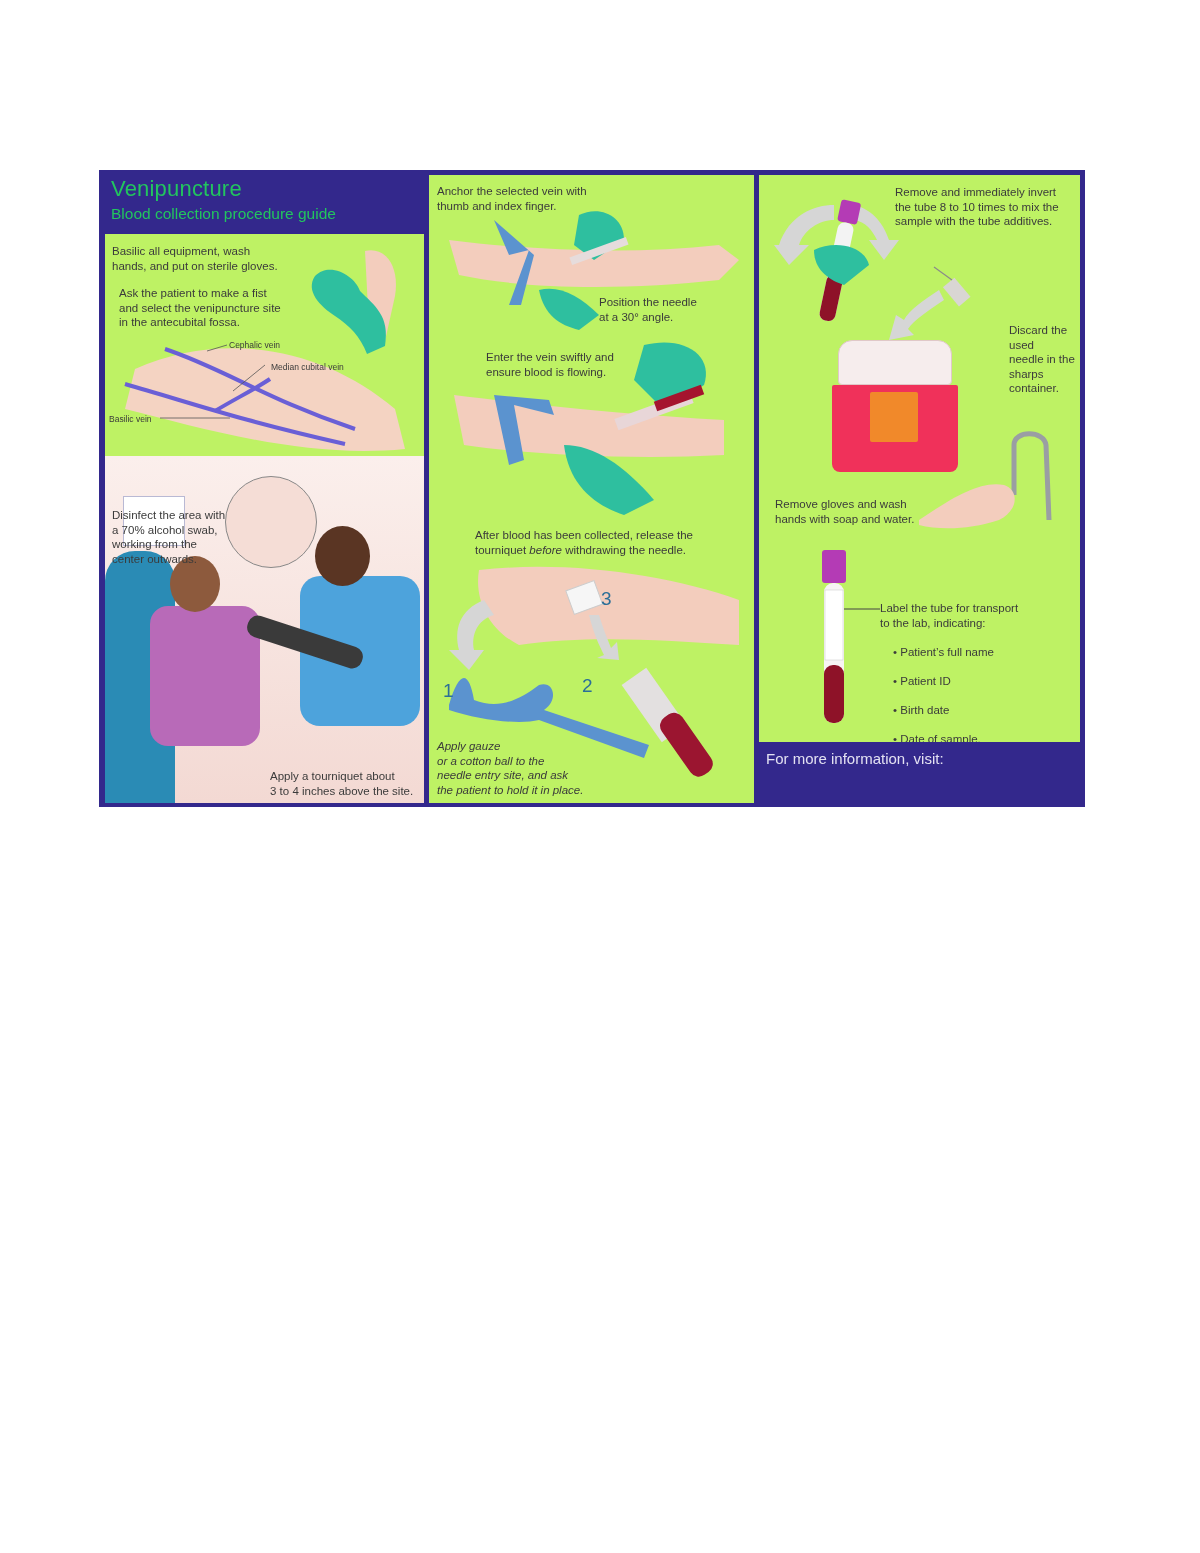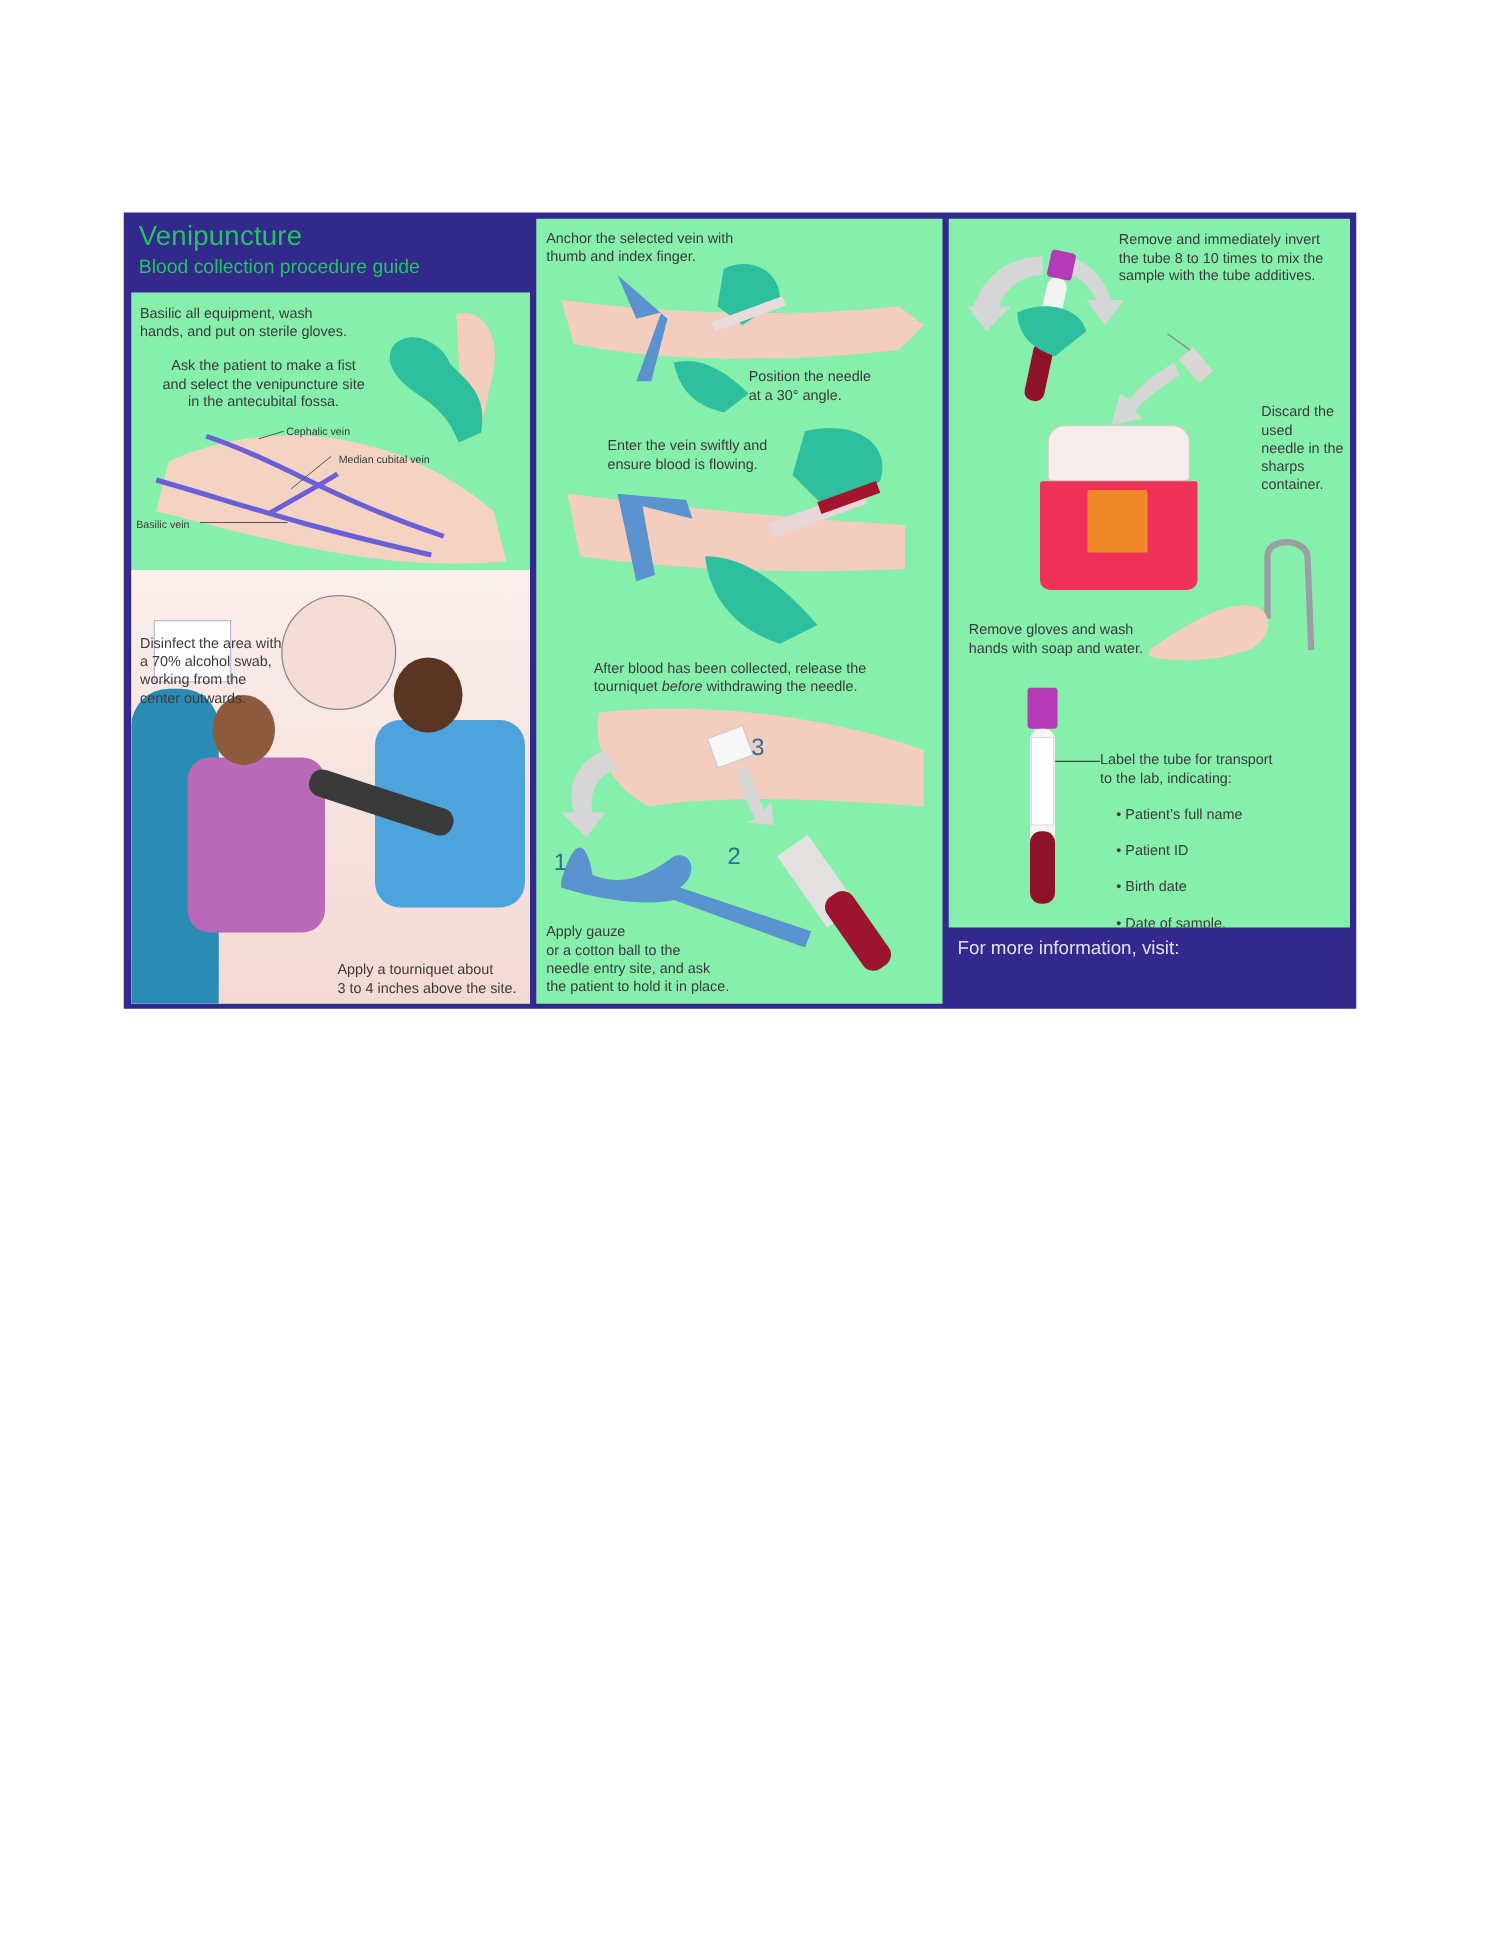--- a/index.html
+++ b/index.html
@@ -1,20 +1,20 @@
 <!DOCTYPE html>
 <html><head>
 <meta charset="utf-8">
 <style>
   * { box-sizing: border-box; margin: 0; padding: 0; }
   html, body { width: 1200px; height: 1553px; background: #ffffff; }
   body { position: relative; font-family: "Liberation Sans", "DejaVu Sans", sans-serif; color: #3a3a3a; overflow: hidden; }
 
   .frame { position: absolute; left: 99px; top: 170px; width: 986px; height: 637px; background: #33288c; }
-  .panel { position: absolute; background: #86efac; overflow: hidden; }
+  .panel { position: absolute; background: #bef264; overflow: hidden; }
   .p1 { left: 6px; top: 64px; width: 319px; height: 569px; }
   .p2 { left: 330px; top: 5px; width: 325px; height: 628px; }
   .p3 { left: 660px; top: 5px; width: 321px; height: 567px; }
 
   .header { position: absolute; left: 12px; top: 6px; color: #22c55e; }
   .header .title { font-size: 22px; letter-spacing: 0.2px; display: block; }
   .header .subtitle { font-size: 15.5px; display: block; margin-top: 3px; }
 
   .footer { position: absolute; left: 667px; top: 580px; color: #e3e1f2; }
   .footer .f1 { font-size: 15px; display: block; }
@@ -38,21 +38,21 @@
 <div class="frame">
 
   <div class="header">
     <span class="title">Venipuncture</span>
     <span class="subtitle">Blood collection procedure guide</span>
   </div>
 
   <div class="panel p1">
     <div class="txt" style="left:7px;top:10px;">Basilic all equipment, wash
 hands, and put on sterile gloves.</div>
-    <div class="txt" style="left:25px;top:52px;text-align:center;">Ask the patient to make a fist
+    <div class="txt" style="left:14px;top:52px;">Ask the patient to make a fist
 and select the venipuncture site
 in the antecubital fossa.</div>
 
     <svg class="art" style="left:200px;top:12px;" width="105" height="110">
       <path class="skin" d="M60 5 C80 0 95 20 90 50 L80 95 L65 100 Z"></path>
       <path class="glove" d="M10 30 C25 15 50 30 55 45 C70 60 85 70 80 100 L62 108 C55 90 45 80 30 70 C15 60 0 45 10 30 Z"></path>
     </svg>
 
     <svg class="art" style="left:0;top:95px;" width="319" height="145">
       <path d="M30 40 C120 0 220 20 290 80 L300 120 C200 130 100 100 20 80 Z" fill="#f4d3c2"></path>
@@ -116,21 +116,21 @@
       <rect x="130" y="25" width="30" height="25" fill="#f6f6f6" stroke="#ccc" transform="rotate(-20 145 37)"></rect>
       <path class="arrow" d="M45 40 C20 50 15 70 20 90 L10 90 L30 110 L45 90 L35 90 C32 75 38 60 55 55 Z"></path>
       <path class="arrow" d="M150 55 C155 75 160 85 165 95 L158 98 L180 100 L178 82 L172 88 C168 78 164 68 160 55 Z"></path>
       <path class="ribbon" d="M10 145 C20 110 30 110 35 140 C60 150 80 140 100 125 C115 120 120 140 105 150 L210 185 L205 198 L100 160 C80 165 40 160 10 150 Z"></path>
       <rect x="200" y="110" width="30" height="70" fill="#e3e0e0" transform="rotate(-35 215 145)"></rect>
       <rect x="235" y="150" width="25" height="70" fill="#9b1530" rx="10" transform="rotate(-35 247 185)"></rect>
     </svg>
     <div class="num" style="left:14px;top:505px;">1</div>
     <div class="num" style="left:153px;top:500px;">2</div>
     <div class="num" style="left:172px;top:413px;">3</div>
-    <div class="txt" style="left:8px;top:564px;">Apply gauze
+    <div class="txt" style="left:8px;top:564px;font-style:italic;">Apply gauze
 or a cotton ball to the
 needle entry site, and ask
 the patient to hold it in place.</div>
   </div>
 
   <div class="panel p3">
     <div class="txt" style="left:136px;top:10px;">Remove and immediately invert
 the tube 8 to 10 times to mix the
 sample with the tube additives.</div>
     <svg class="art" style="left:15px;top:15px;" width="130" height="140">

